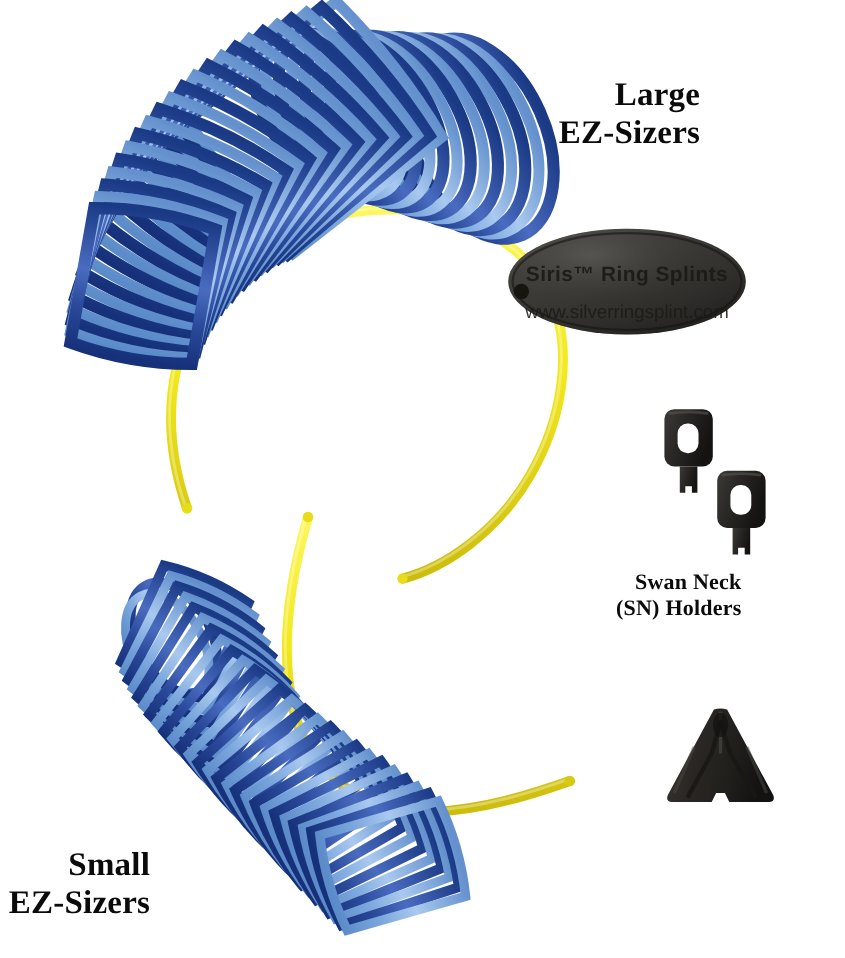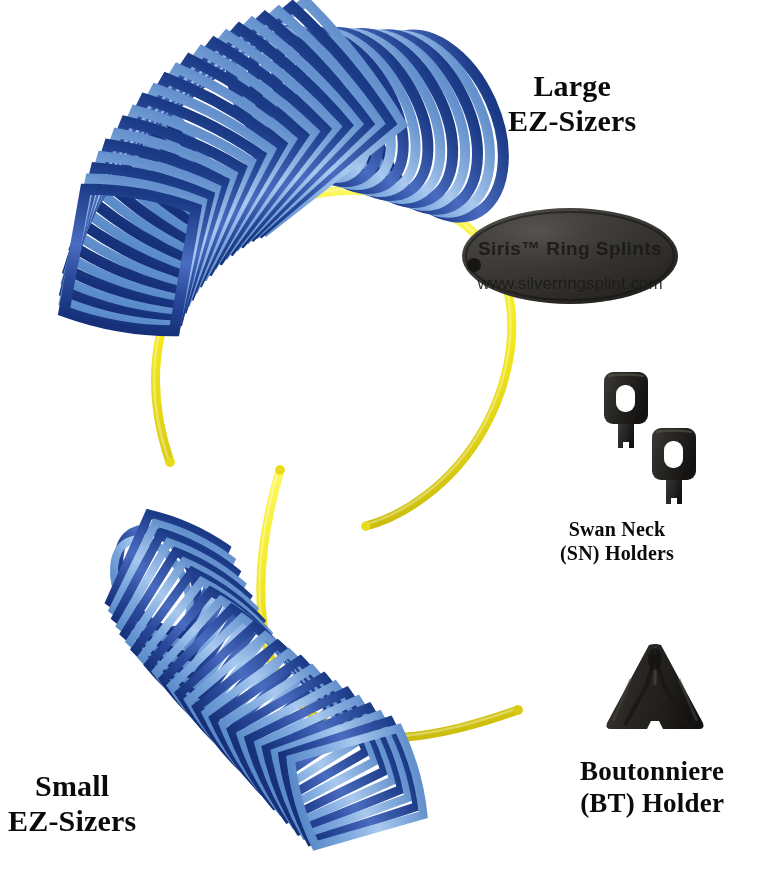--- a/index.html
+++ b/index.html
@@ -11,21 +11,21 @@
   }
   .stage{position:absolute;inset:0;width:768px;height:871px;}
   svg.scene{position:absolute;left:0;top:0;width:768px;height:871px;display:block;}
 
   .label{
     position:absolute;
     font-family:"Liberation Serif","DejaVu Serif",serif;
     font-weight:bold;
     color:#0b0b0b;
     line-height:1.18;
-    text-align:center;
+    text-align:right;
     letter-spacing:0.2px;
     white-space:nowrap;
     -webkit-font-smoothing:antialiased;
   }
   .label .l2{display:block;}
 
   #label-large{ left:508px; top:68px;  font-size:30px; }
   #label-small{ left:8px;   top:752px; font-size:30px;margin-top:16px; }
   #label-swan{  left:560px; top:518px; font-size:20px; }
   #label-bout{  left:580px; top:756px; font-size:27px; }
@@ -351,18 +351,14 @@
   <div class="label" id="label-small">
     <span>Small</span>
     <span class="l2">EZ-Sizers</span>
   </div>
 
   <div class="label" id="label-swan">
     <span>Swan Neck</span>
     <span class="l2">(SN) Holders</span>
   </div>
 
-  <div class="label" id="label-bout">
-    <span>Boutonniere</span>
-    <span class="l2">(BT) Holder</span>
-  </div>
 
 </div>
 
 </body></html>

